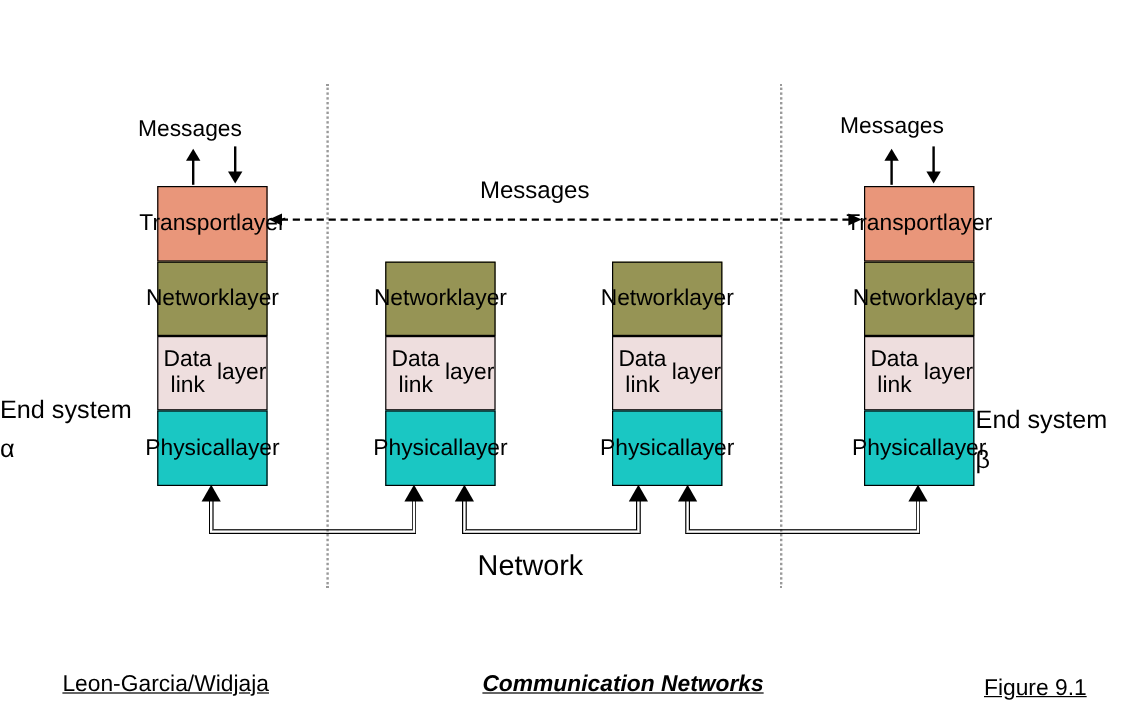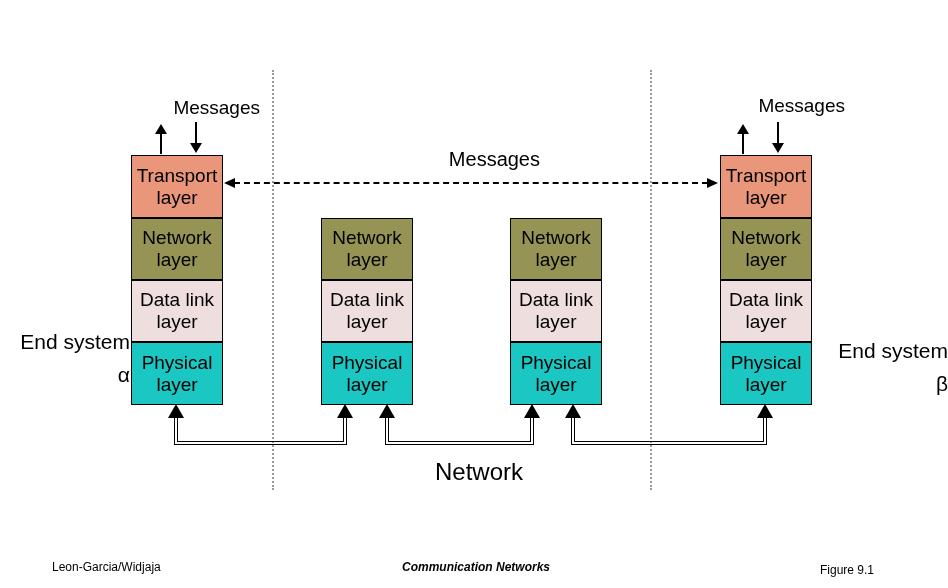--- a/index.html
+++ b/index.html
@@ -11,45 +11,45 @@
     color:#000;
     overflow:hidden;
   }
   .vsep{
     position:absolute;top:70px;height:420px;width:0;
     border-left:2px dotted #9a9a9a;
   }
   .stack{position:absolute;width:92px;}
   .layer{
     width:92px;border:1px solid #000;box-sizing:border-box;
-    display:flex;flex-direction:column;align-items:center;justify-content:center;
+    display:flex;flex-direction:row;align-items:center;justify-content:center;
     font-size:19px;line-height:22px;text-align:center;
   }
-  .label{position:absolute;text-align:right;}
+  .label{position:absolute;text-align:left;}
   .lbl-big{font-size:19px;}
   .arrow-line-v{position:absolute;width:2px;background:#000;}
   .head-up{position:absolute;width:0;height:0;
     border-left:6px solid transparent;border-right:6px solid transparent;
     border-bottom:10px solid #000;}
   .head-down{position:absolute;width:0;height:0;
     border-left:6px solid transparent;border-right:6px solid transparent;
     border-top:10px solid #000;}
   .dash-line{position:absolute;height:0;border-top:2px dashed #000;}
   .head-left{position:absolute;width:0;height:0;
     border-top:5px solid transparent;border-bottom:5px solid transparent;
     border-right:11px solid #000;}
   .head-right{position:absolute;width:0;height:0;
     border-top:5px solid transparent;border-bottom:5px solid transparent;
     border-left:11px solid #000;}
   .uconn{position:absolute;top:417px;height:28px;box-sizing:border-box;
     border-left:4px double #000;border-right:4px double #000;border-bottom:4px double #000;}
   .conn-head{position:absolute;top:404px;width:0;height:0;
     border-left:8px solid transparent;border-right:8px solid transparent;
     border-bottom:14px solid #000;}
-  .footer-text{position:absolute;font-size:12px;}
+  .footer-text{position:absolute;font-size:19px;text-decoration:underline;}
   .book{font-weight:bold;font-style:italic;}
 </style>
 </head>
 <body>
 
 <div class="canvas">
 
   <div class="vsep" style="left:272px;"></div>
   <div class="vsep" style="left:650px;"></div>
 

